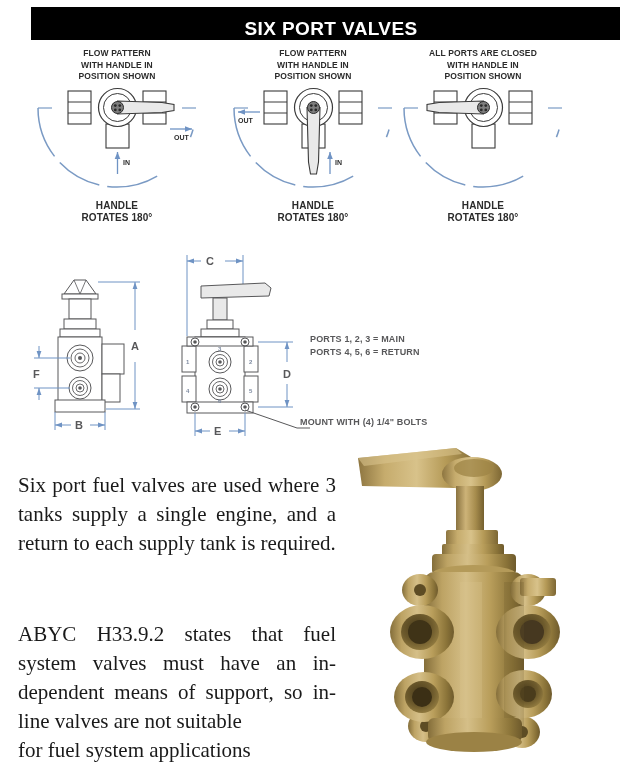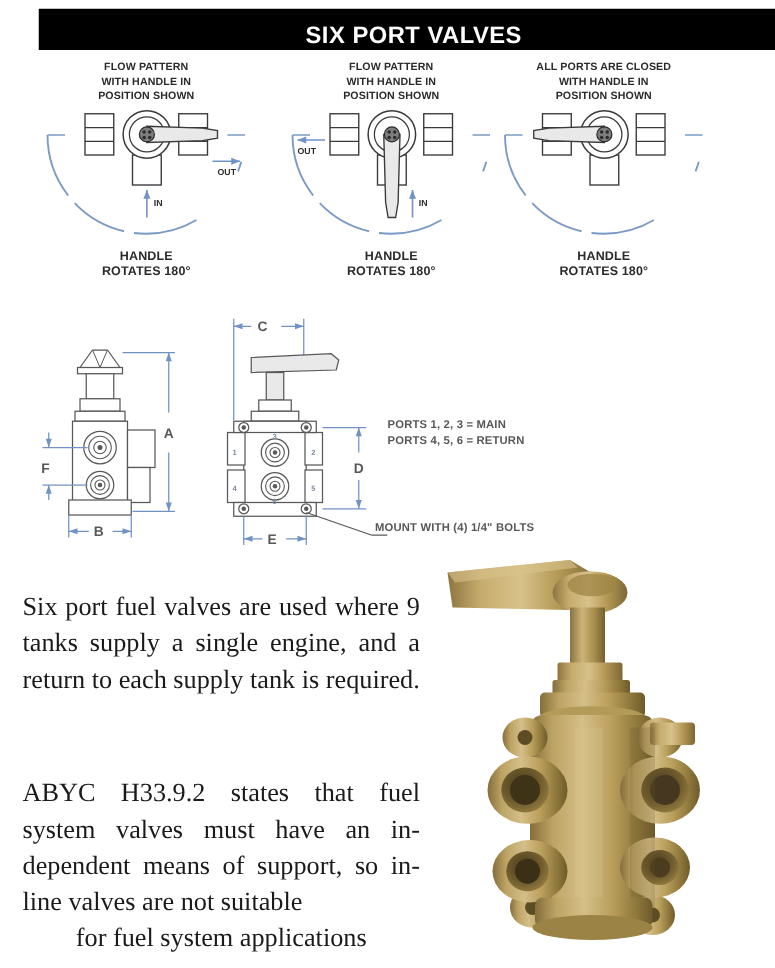--- a/index.html
+++ b/index.html
@@ -119,21 +119,21 @@
     left: 18px;
     width: 318px;
     font-family: "Liberation Serif", serif;
     font-size: 21px;
     color: #1a1a1a;
     line-height: 29px;
     text-align: justify;
   }
   #par-1 { top: 450px; }
   #par-2 { top: 620px; }
-  .body-par .last-line { text-align: center; display: block; }
+  .body-par .last-line { text-align: left; display: block; }
 
   
   #valve-photo {
     position: absolute;
     left: 352px;
     top: 442px;
     width: 258px;
     height: 330px;
   }
 </style>
@@ -421,21 +421,21 @@
     </g>
   </svg>
 
   <div id="ports-note">
     <div>PORTS 1, 2, 3 = MAIN</div>
     <div>PORTS 4, 5, 6 = RETURN</div>
   </div>
 
   <div id="bolts-note">MOUNT WITH (4) 1/4" BOLTS</div>
 
-  <p class="body-par" id="par-1">Six port fuel valves are used where 9 tanks supply a single engine, and a return to each supply tank is required.</p>
+  <p class="body-par" id="par-1">Six port fuel valves are used where 3 tanks supply a single engine, and a return to each supply tank is required.</p>
 
   <div class="body-par" id="par-2">
     <span>ABYC H33.9.2 states that fuel system valves must have an in-dependent means of support, so in-line valves are not suitable</span>
     <span class="last-line">for fuel system applications</span>
   </div>
 
   <svg id="valve-photo" viewBox="0 0 258 330">
     <defs>
       <linearGradient id="brassH" x1="0" y1="0" x2="1" y2="0">
         <stop offset="0%" stop-color="#8d7540"></stop>

